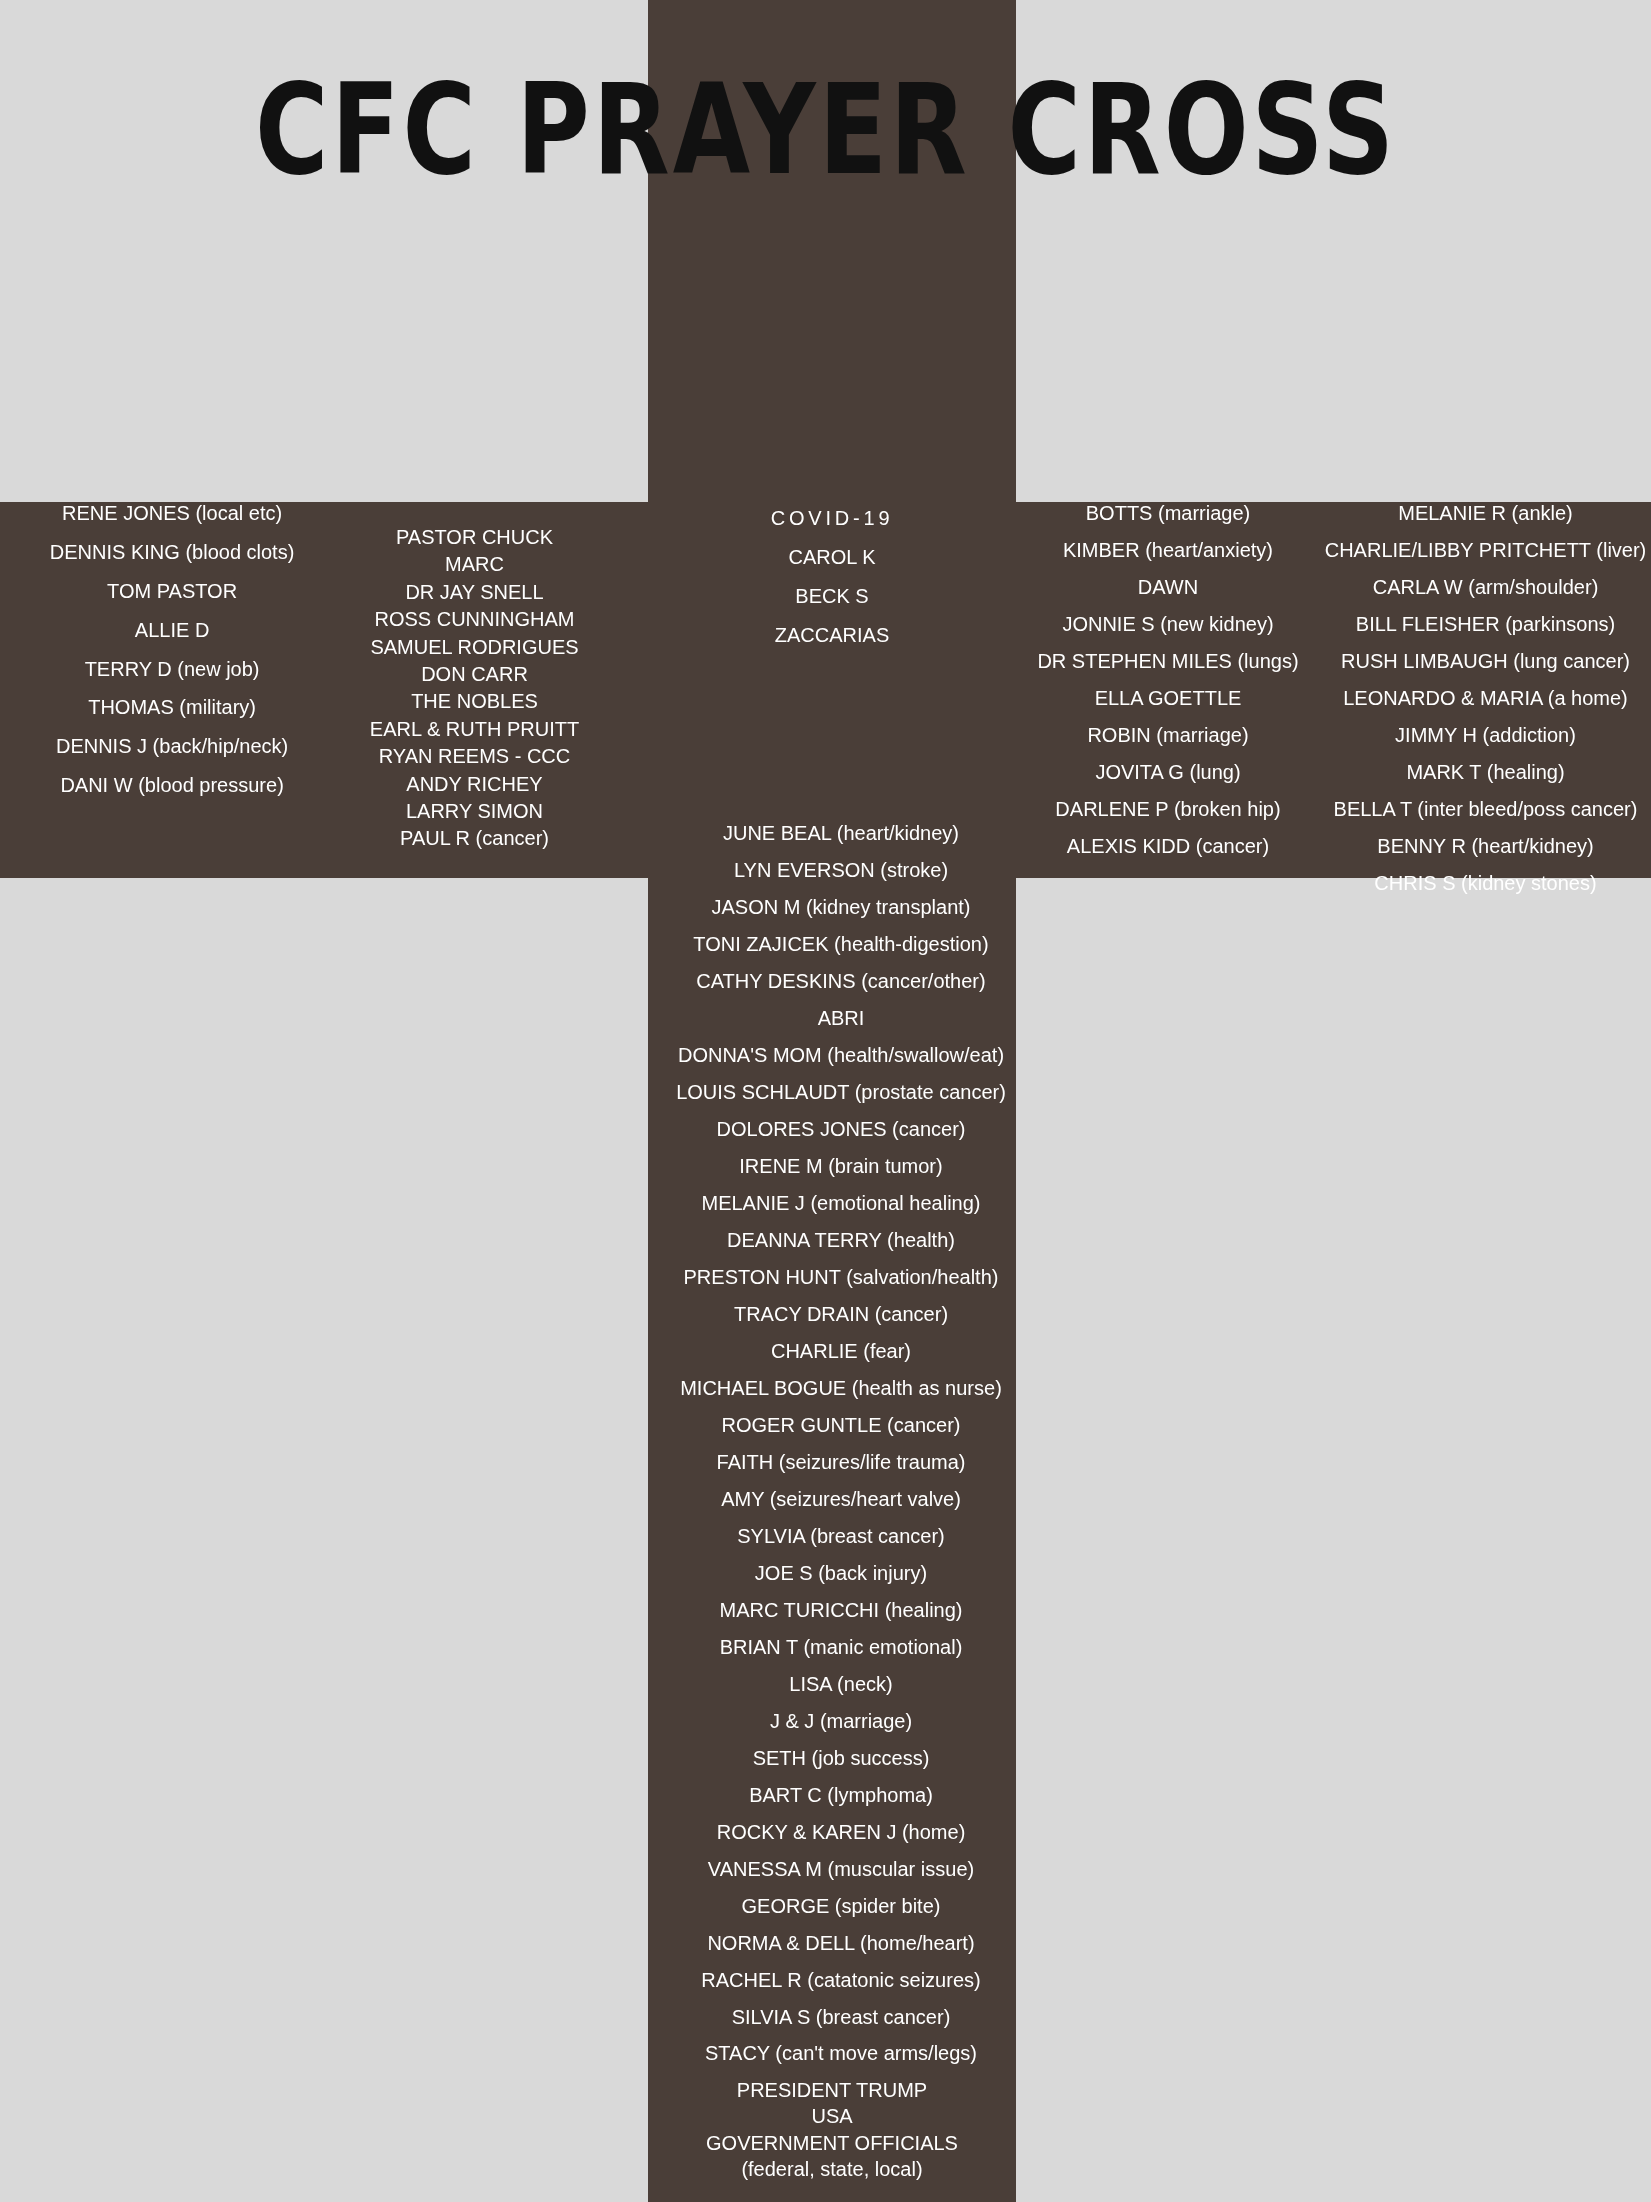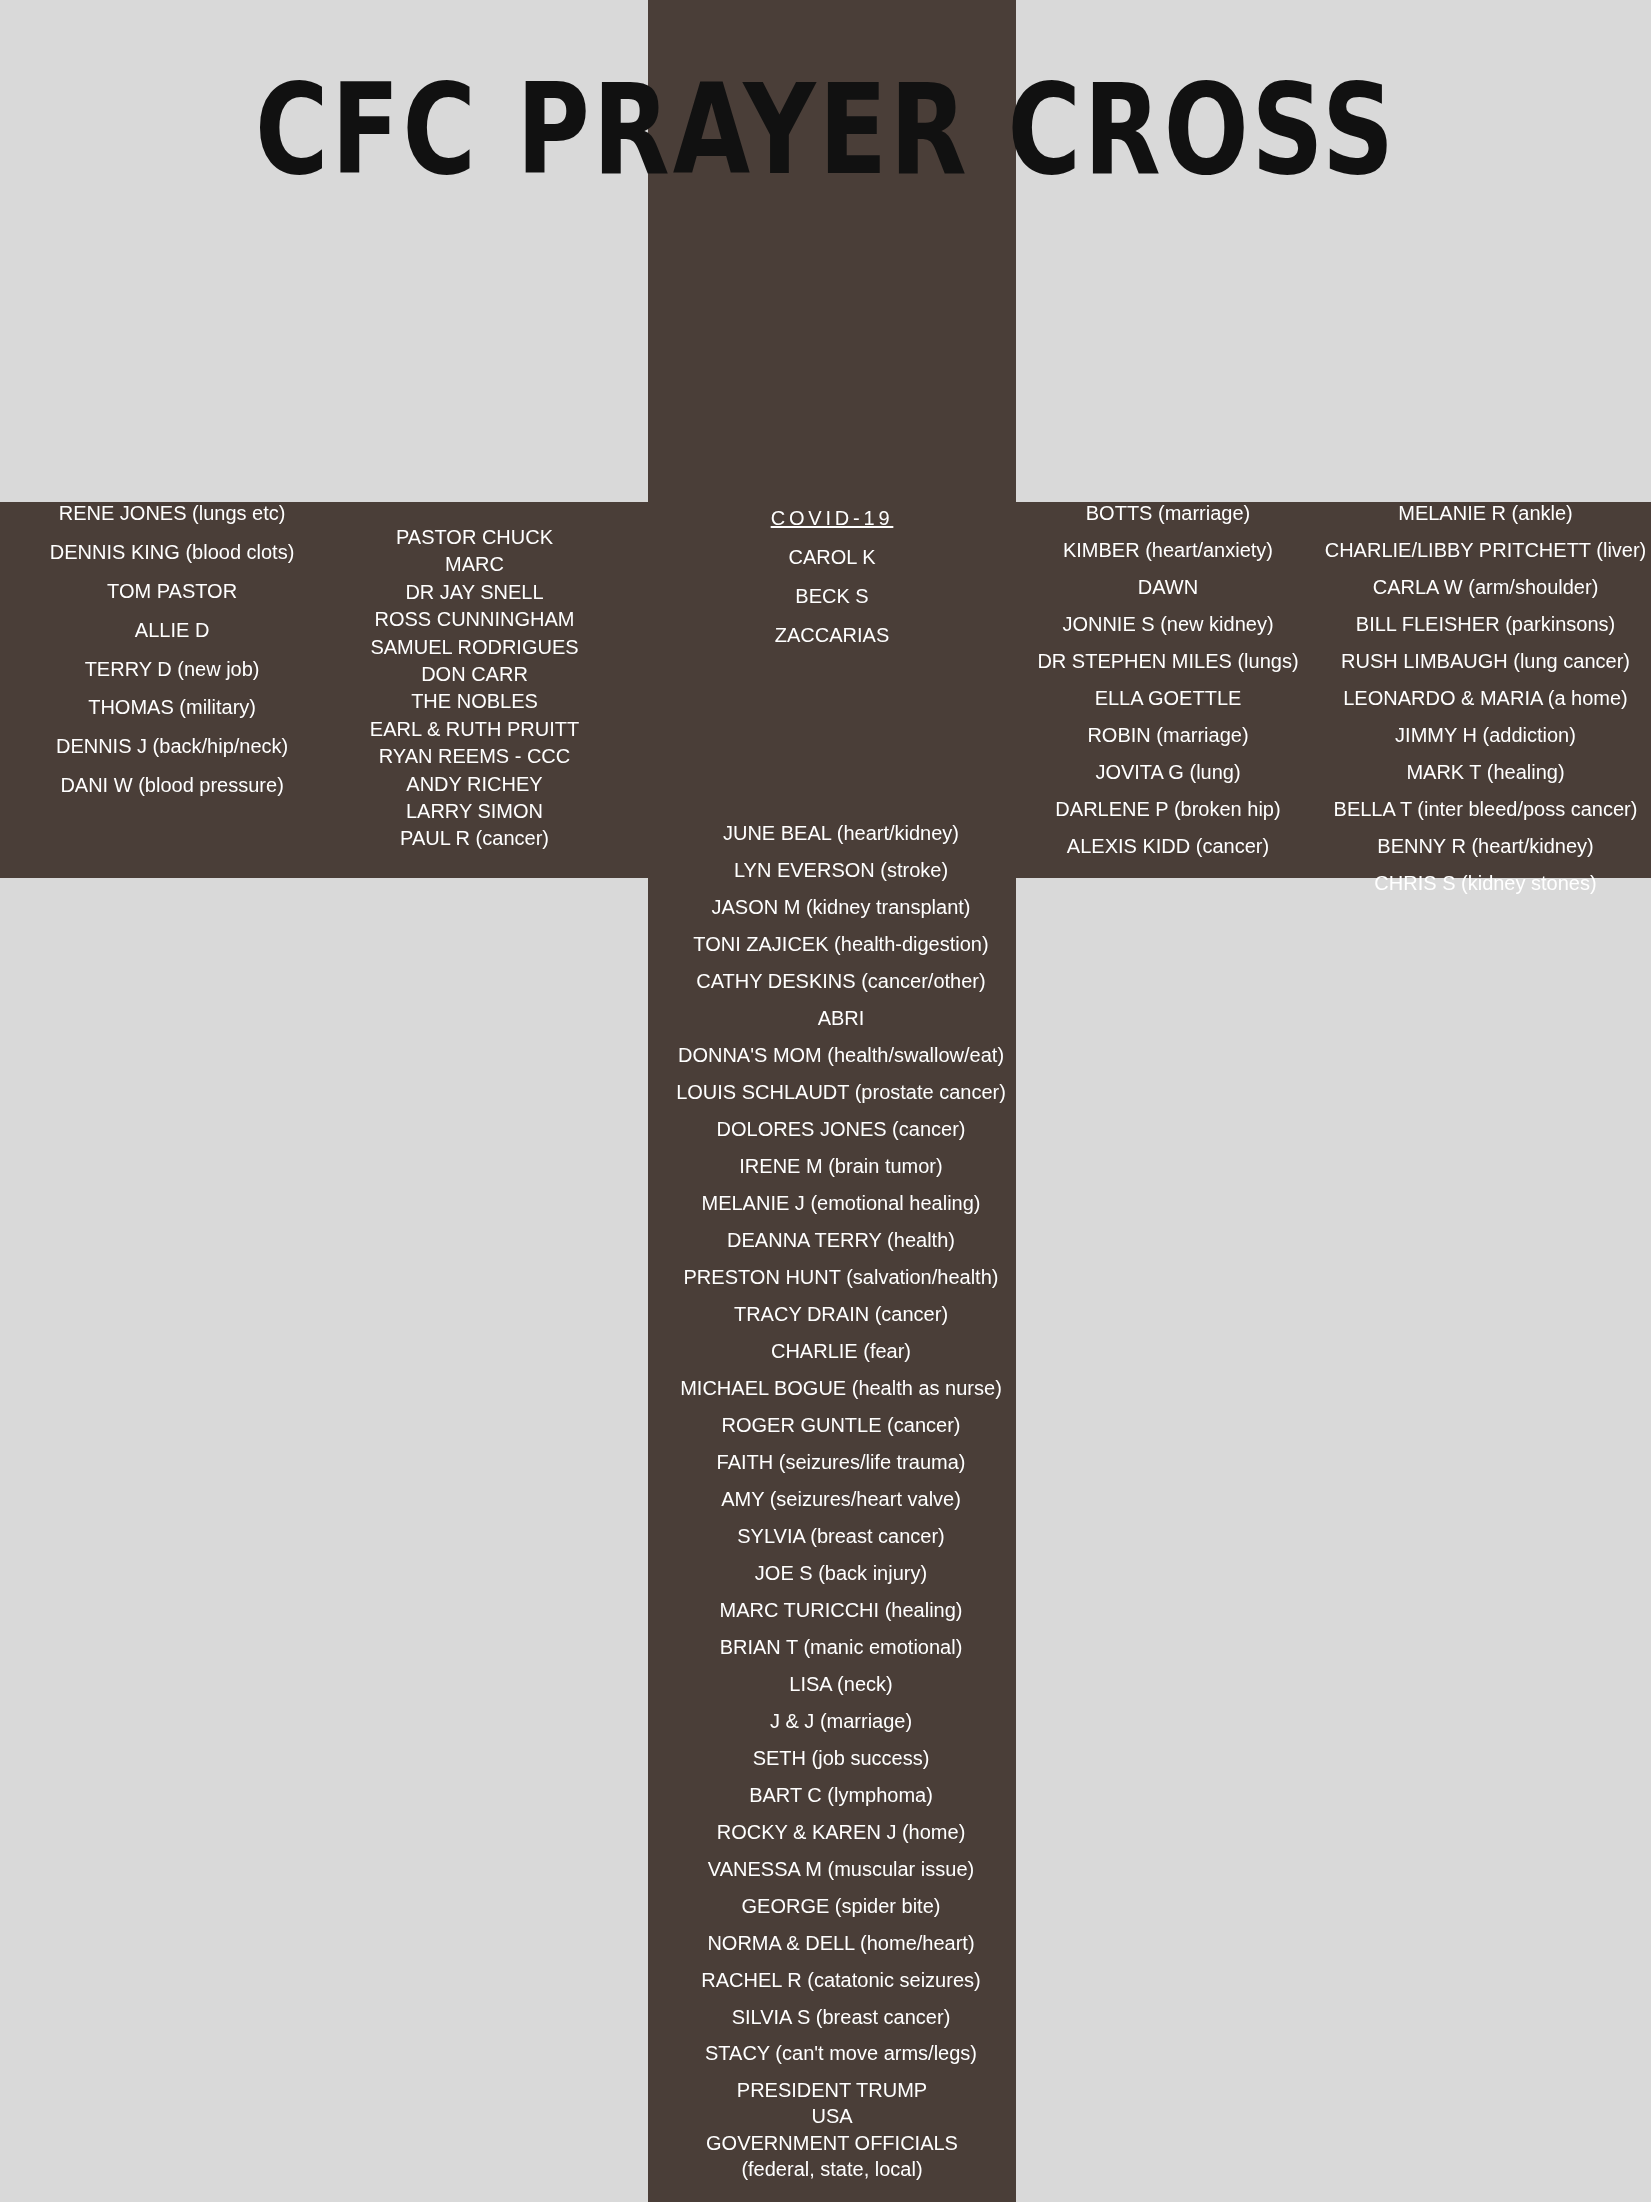--- a/index.html
+++ b/index.html
@@ -77,21 +77,20 @@
   }
   #col-left2 .entry { margin-bottom: 3.8px; }
 
   #col-center-top {
     left: 648px;
     top: 507px;
     width: 368px;
   }
   #col-center-top .entry { margin-bottom: 15.3px; }
   #covid-heading {
-    text-decoration: underline;
     letter-spacing: 3.8px;
     margin-bottom: 17px;
   }
 
   #col-right1 {
     left: 1015px;
     top: 502px;
     width: 306px;
   }
   #col-right1 .entry { margin-bottom: 13.4px; }
@@ -120,21 +119,21 @@
 </style>
 </head>
 <body>
 
 <div id="cross-horizontal"></div>
 <div id="cross-vertical"></div>
 
 <div id="page-title">CFC PRAYER CROSS</div>
 
 <div class="col" id="col-left">
-  <div class="entry">RENE JONES (lungs etc)</div>
+  <div class="entry">RENE JONES (local etc)</div>
   <div class="entry">DENNIS KING (blood clots)</div>
   <div class="entry">TOM PASTOR</div>
   <div class="entry">ALLIE D</div>
   <div class="entry">TERRY D (new job)</div>
   <div class="entry">THOMAS (military)</div>
   <div class="entry">DENNIS J (back/hip/neck)</div>
   <div class="entry">DANI W (blood pressure)</div>
 </div>
 
 <div class="col" id="col-left2">

